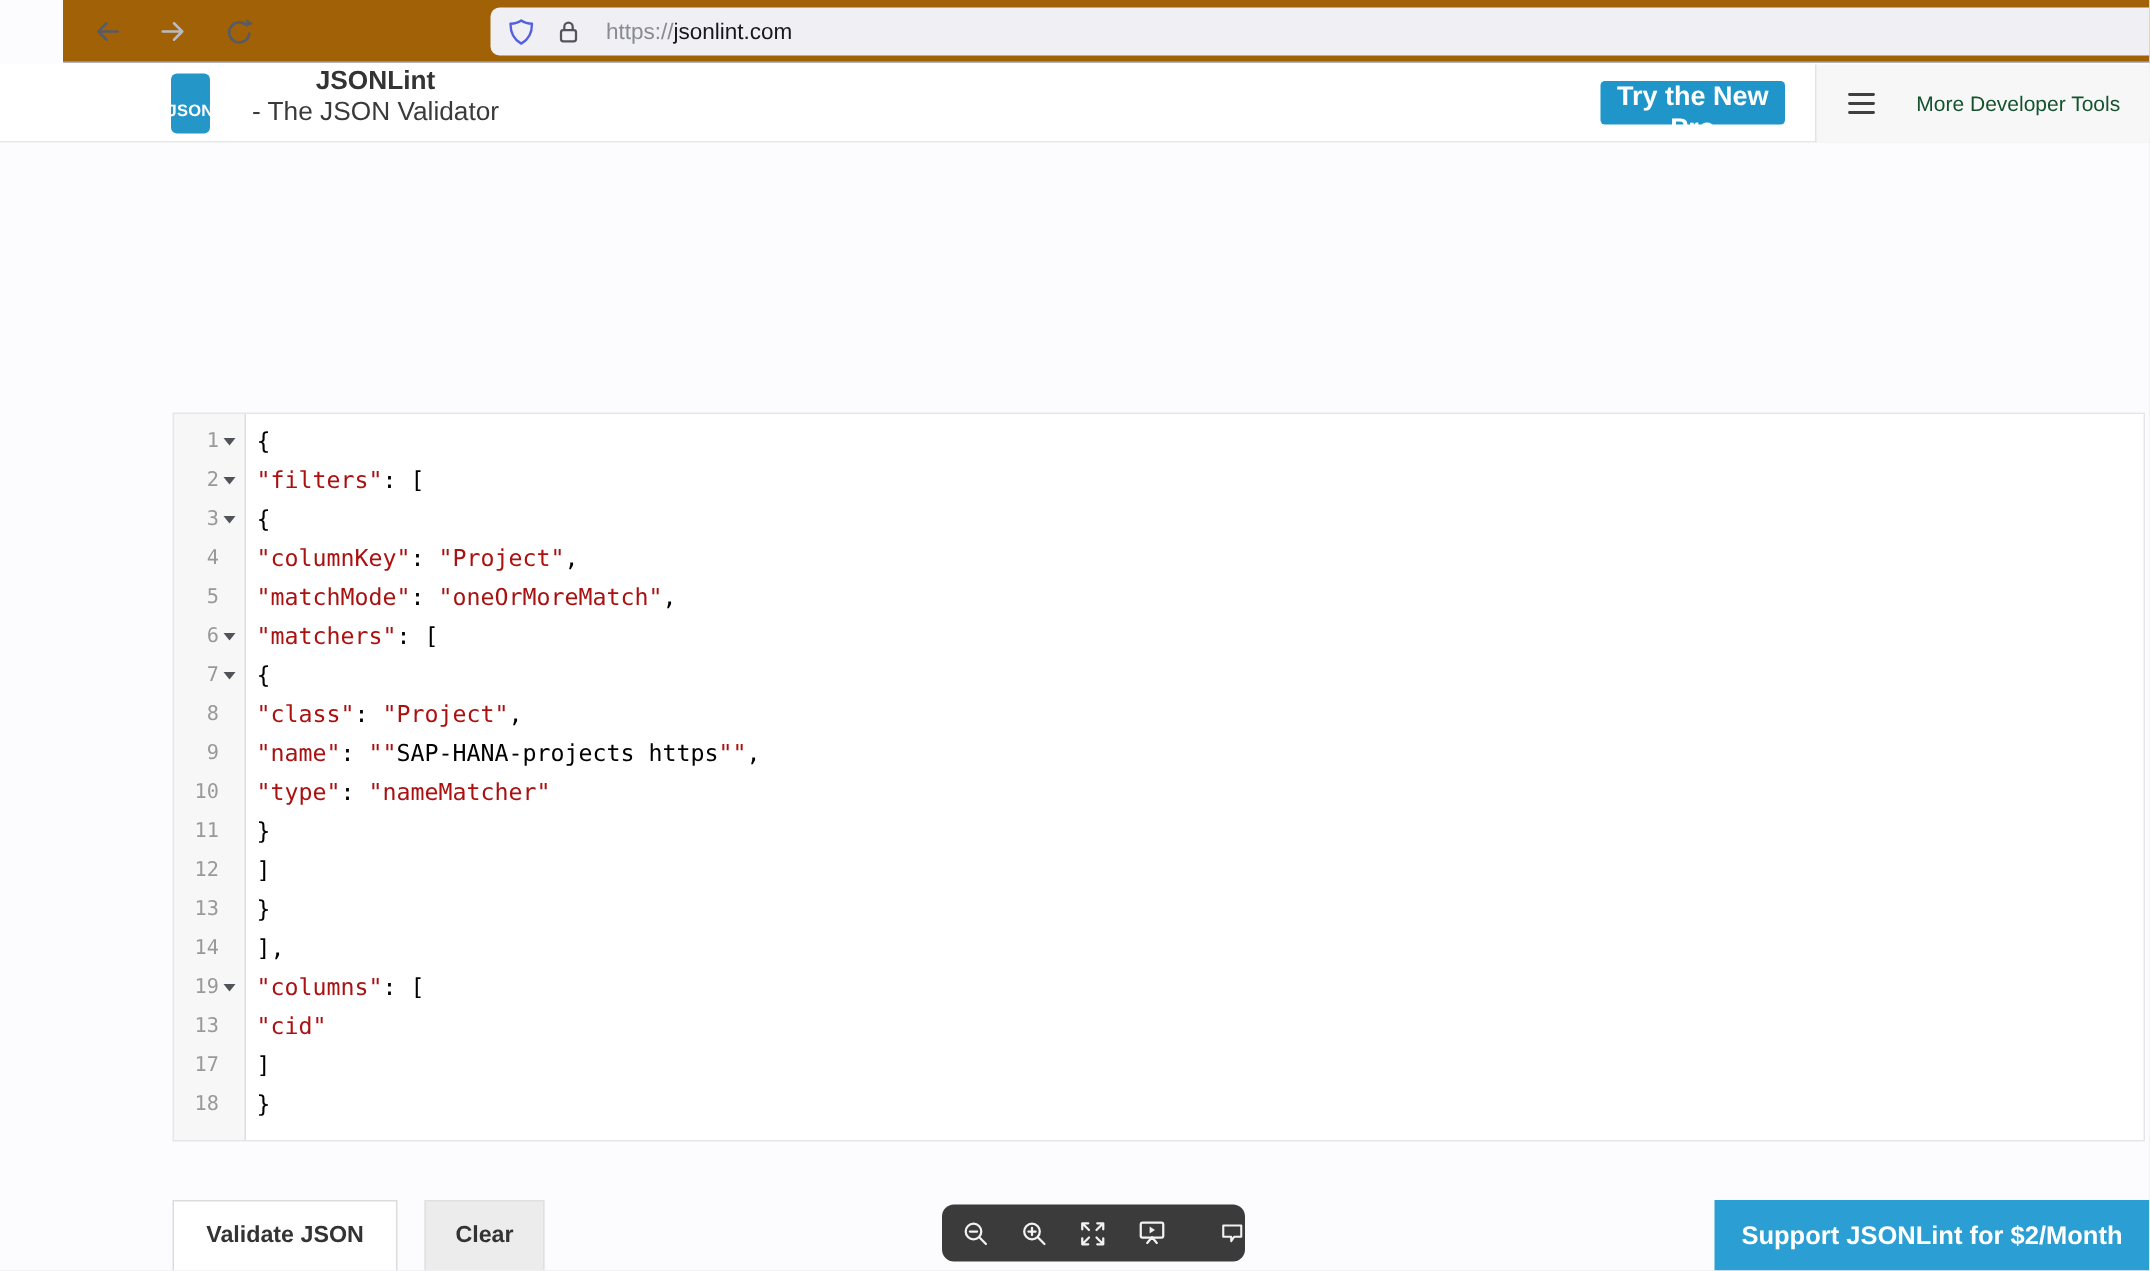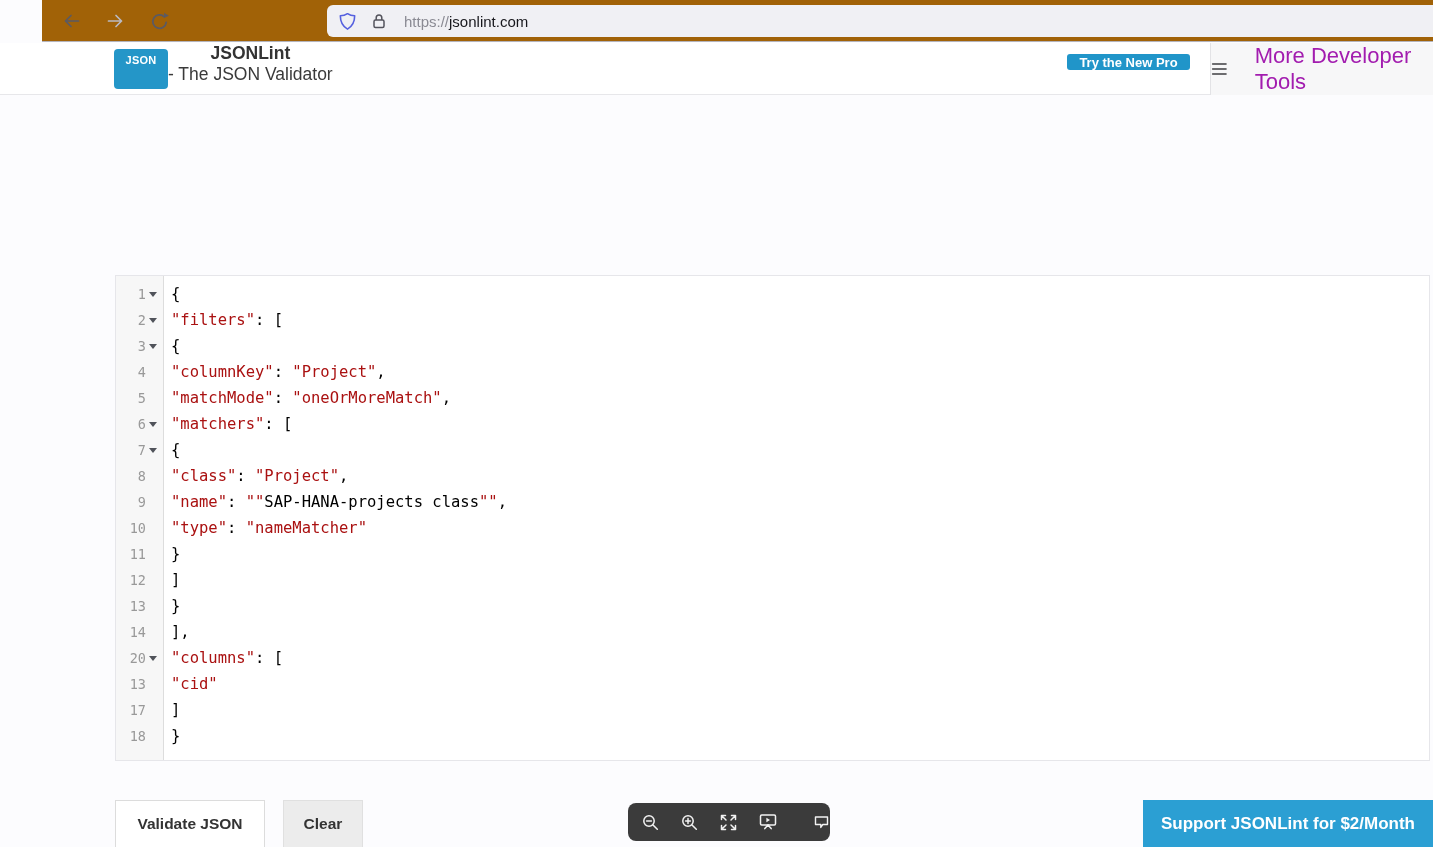--- a/index.html
+++ b/index.html
@@ -24,39 +24,39 @@
   .urlbar .sep-ic { margin-right:13px; display:flex; align-items:center; }
   .url-text { font-size:15px; margin-left:3px; }
   .url-scheme { color:#8a8a93; }
   .url-domain { color:#17171c; }
   
   .site-header {
     position:absolute; top:43px; left:0; width:100%; height:52px;
     background:#ffffff; border-bottom:1px solid #e7e7ea;
   }
   .logo {
-    position:absolute; left:114px; top:6px; width:54px; height:40px;
+    position:absolute; left:114px; top:6px; width:26px; height:40px;
     background:#2496c8; border-radius:4px; display:flex; align-items:flex-end;
-    justify-content:center; padding-bottom:23px; cursor:pointer;
+    justify-content:center; padding-bottom:9px; cursor:pointer;
   }
   .logo span { color:#fff; font-size:11px; font-weight:bold; letter-spacing:.2px; }
   .site-title { position:absolute; left:168px; top:0; height:52px; display:flex; align-items:center; font-size:17.5px; color:#333;flex-direction:column; }
   .site-title .t-bold { font-weight:bold; }
   .site-title .t-sub { margin-left:0; color:#3a3a3a; }
   .pro-btn {
-    position:absolute; left:1067px; top:11px; width:123px; height:16px;
+    position:absolute; left:1067px; top:11px; width:123px; height:29px;
     background:#2095c9; color:#fff; border:none; border-radius:3px;
-    font-family:"Liberation Sans",sans-serif; font-size:13px; font-weight:bold; cursor:pointer;
+    font-family:"Liberation Sans",sans-serif; font-size:18px; font-weight:bold; cursor:pointer;
   }
   .more-tools {
     position:absolute; left:1210px; top:0; right:0; height:52px;
     background:#f7f7f8; border-left:1px solid #e3e3e6;
     display:flex; align-items:center; justify-content:center; gap:13px; cursor:pointer;
   }
-  .more-tools span { font-size:22px; color:#a21caf;margin-left:14px; }
+  .more-tools span { font-size:14px; color:#14532d;margin-left:14px; }
   
   .editor {
     position:absolute; left:115px; top:275px; width:1315px; height:486px;
     background:#fff; border:1px solid #e6e6ea;
   }
   .gutter {
     position:absolute; left:0; top:0; bottom:0; width:48px;
     background:#f7f7f7; border-right:1px solid #dddddd; padding-top:5px;
   }
   .gnum { height:26px; display:flex; align-items:center; justify-content:flex-end; padding-right:3px; }
@@ -211,21 +211,21 @@
         </div>
         <div class="gnum">
           <span class="num">13</span>
           <span class="foldcell"></span>
         </div>
         <div class="gnum">
           <span class="num">14</span>
           <span class="foldcell"></span>
         </div>
         <div class="gnum">
-          <span class="num">20</span>
+          <span class="num">19</span>
           <span class="foldcell">
             <span class="fold-arrow"></span>
           </span>
         </div>
         <div class="gnum">
           <span class="num">13</span>
           <span class="foldcell"></span>
         </div>
         <div class="gnum">
           <span class="num">17</span>
@@ -238,21 +238,21 @@
       </div>
     <div class="code" id="code">
         <div class="cline"><span class="tok-plain">{</span></div>
         <div class="cline"><span class="tok-str">"filters"</span><span class="tok-plain">: [</span></div>
         <div class="cline"><span class="tok-plain">{</span></div>
         <div class="cline"><span class="tok-str">"columnKey"</span><span class="tok-plain">: </span><span class="tok-str">"Project"</span><span class="tok-plain">,</span></div>
         <div class="cline"><span class="tok-str">"matchMode"</span><span class="tok-plain">: </span><span class="tok-str">"oneOrMoreMatch"</span><span class="tok-plain">,</span></div>
         <div class="cline"><span class="tok-str">"matchers"</span><span class="tok-plain">: [</span></div>
         <div class="cline"><span class="tok-plain">{</span></div>
         <div class="cline"><span class="tok-str">"class"</span><span class="tok-plain">: </span><span class="tok-str">"Project"</span><span class="tok-plain">,</span></div>
-        <div class="cline"><span class="tok-str">"name"</span><span class="tok-plain">: </span><span class="tok-str">""</span><span class="tok-plain">SAP-HANA-projects class</span><span class="tok-str">""</span><span class="tok-plain">,</span></div>
+        <div class="cline"><span class="tok-str">"name"</span><span class="tok-plain">: </span><span class="tok-str">""</span><span class="tok-plain">SAP-HANA-projects https</span><span class="tok-str">""</span><span class="tok-plain">,</span></div>
         <div class="cline"><span class="tok-str">"type"</span><span class="tok-plain">: </span><span class="tok-str">"nameMatcher"</span></div>
         <div class="cline"><span class="tok-plain">}</span></div>
         <div class="cline"><span class="tok-plain">]</span></div>
         <div class="cline"><span class="tok-plain">}</span></div>
         <div class="cline"><span class="tok-plain">],</span></div>
         <div class="cline"><span class="tok-str">"columns"</span><span class="tok-plain">: [</span></div>
         <div class="cline"><span class="tok-str">"cid"</span></div>
         <div class="cline"><span class="tok-plain">]</span></div>
         <div class="cline"><span class="tok-plain">}</span></div>
       </div>

